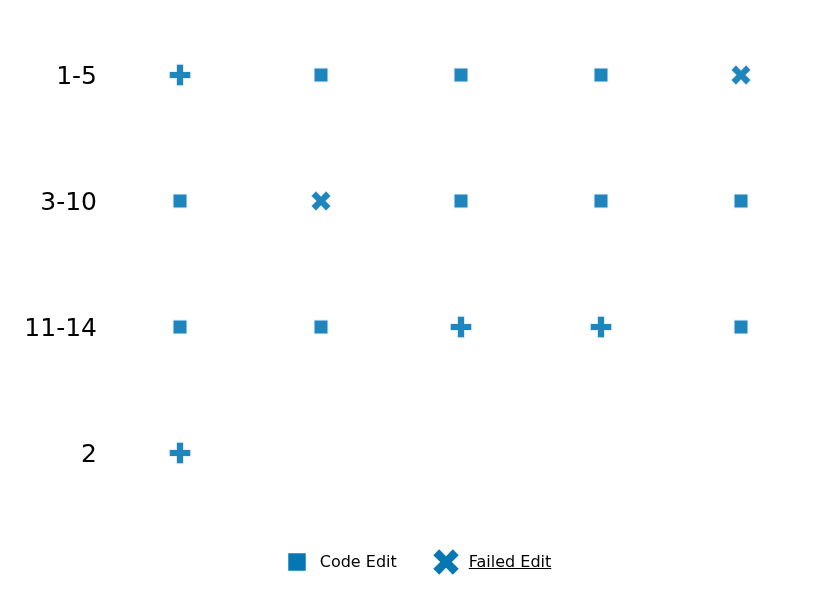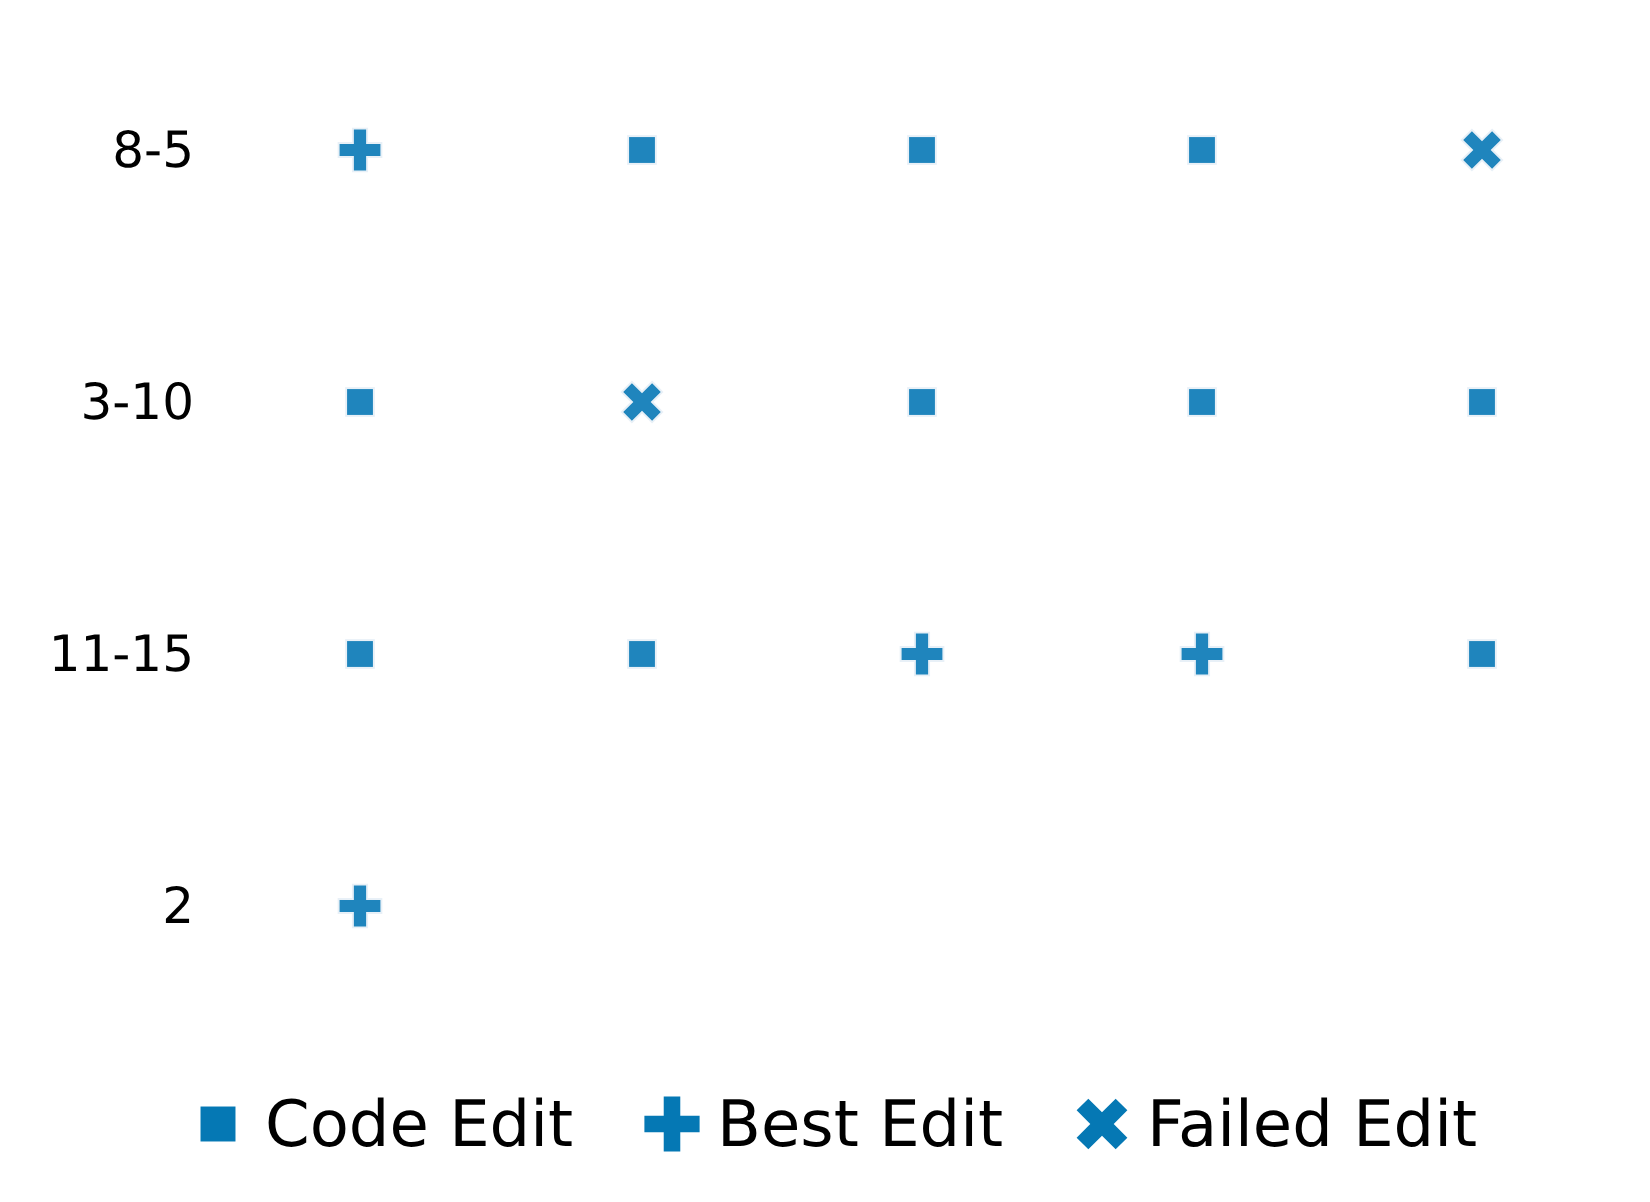--- a/index.html
+++ b/index.html
@@ -73,41 +73,41 @@
     width: 46px;
     height: 46px;
     display: flex;
     align-items: center;
     justify-content: center;
     flex: 0 0 auto;
   }
   .legend-marker svg { display: block; width: 46px; height: 46px; }
   .legend-label {
     color: #000000;
-    font-size: 32px;
+    font-size: 16px;
     line-height: 1;
     white-space: nowrap;
     margin-right: 26px;
   }
-  .legend-entry:last-child .legend-label { margin-right: 0; }
+  .legend-entry:last-child .legend-label { margin-right: 0; text-decoration: underline; }
 </style>
 </head>
 <body>
 
 <div id="figure">
 
   <div id="row-labels">
       <div class="row-label-wrap" style="top: 75px;">
-        <div class="row-label">8-5</div>
+        <div class="row-label">1-5</div>
       </div>
       <div class="row-label-wrap" style="top: 201px;">
         <div class="row-label">3-10</div>
       </div>
       <div class="row-label-wrap" style="top: 326.5px;">
-        <div class="row-label">11-15</div>
+        <div class="row-label">11-14</div>
       </div>
       <div class="row-label-wrap" style="top: 453px;">
         <div class="row-label">2</div>
       </div>
     </div>
 
   <div id="plot-area">
       <div class="marker" title="Best Edit" style="left: 180px; top: 75px;">
         <svg viewBox="0 0 100 100" width="34" height="34">
           <g fill="#1f85bd" stroke="#e8f0f7" stroke-width="5.720000000000001" stroke-linejoin="miter" paint-order="stroke fill">
@@ -230,30 +230,20 @@
               <rect x="31" y="31" width="38" height="38"></rect>
             </g>
           </svg>
         </span>
         <span class="legend-label">Code Edit</span>
       </div>
       <div class="legend-entry">
         <span class="legend-marker">
           <svg viewBox="0 0 100 100" width="46" height="46">
             <g fill="#0578b4">
-              <path d="M41,20 H59 V41 H80 V59 H59 V80 H41 V59 H20 V41 H41 Z"></path>
-            </g>
-          </svg>
-        </span>
-        <span class="legend-label">Best Edit</span>
-      </div>
-      <div class="legend-entry">
-        <span class="legend-marker">
-          <svg viewBox="0 0 100 100" width="46" height="46">
-            <g fill="#0578b4">
               <path transform="rotate(45 50 50)" d="M41,20 H59 V41 H80 V59 H59 V80 H41 V59 H20 V41 H41 Z"></path>
             </g>
           </svg>
         </span>
         <span class="legend-label">Failed Edit</span>
       </div>
     </div>
 
 </div>
 

